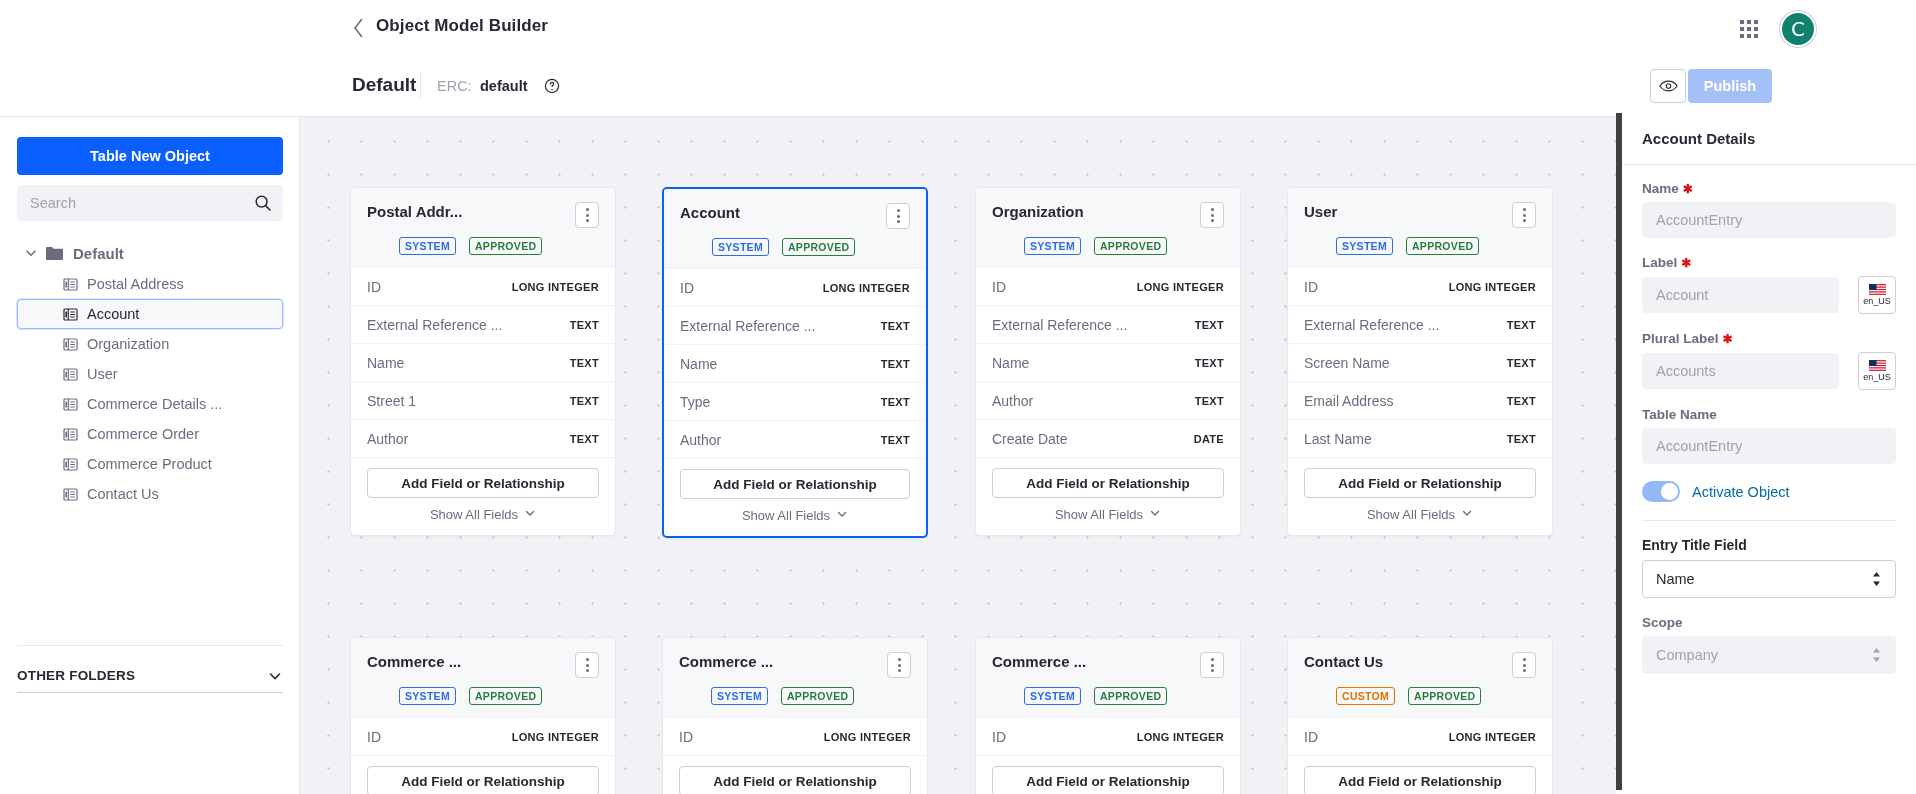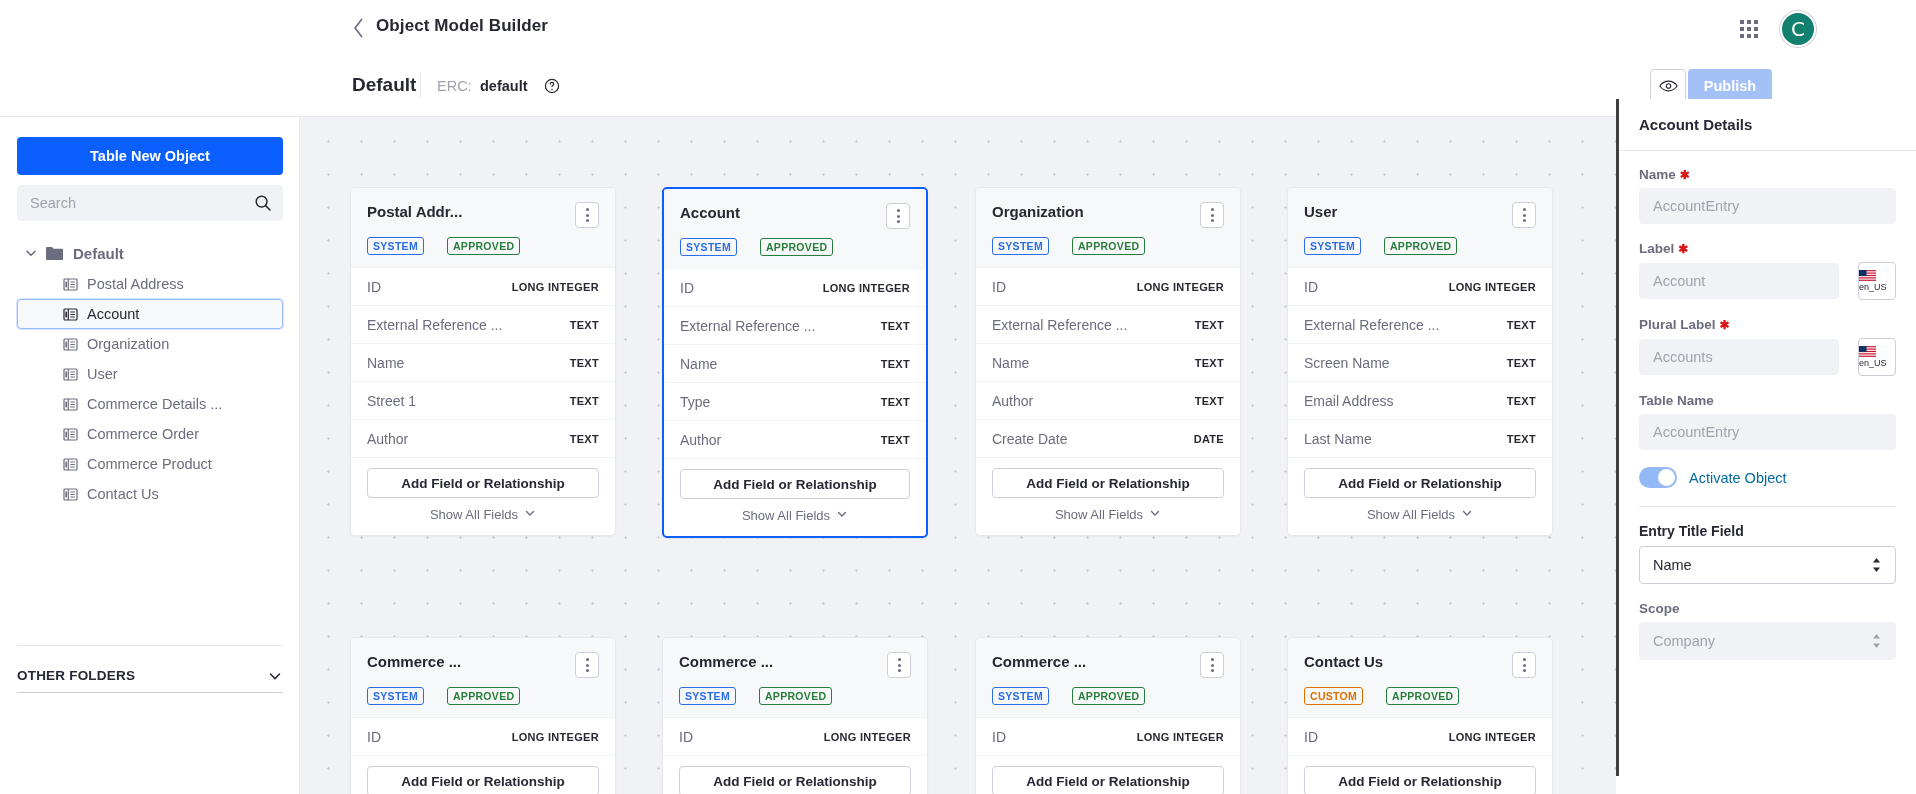--- a/index.html
+++ b/index.html
@@ -161,21 +161,21 @@
   .card.selected { border: 2px solid #0b5fff; }
   .card-head { background: #f7f8f9; padding: 14px 16px 12px 16px; }
   .card-head-row { display: flex; align-items: flex-start; justify-content: space-between; }
   .card-title { font-size: 15px; font-weight: 700; color: #272833; line-height: 20px; }
   .kebab-btn {
     width: 24px; height: 26px; border: 1px solid #cdced9; border-radius: 4px;
     background: #fff; display: flex; flex-direction: column; align-items: center;
     justify-content: center; gap: 2.5px; cursor: pointer; flex: none;
   }
   .kebab-btn i { width: 3px; height: 3px; border-radius: 50%; background: #6b6c7e; display:block; }
-  .badges { display: flex; gap: 23px; margin-top: 9px; }
+  .badges { display: flex; gap: 13px; margin-top: 9px; margin-left: 32px; }
   .badge {
     font-size: 10.5px; font-weight: 700; letter-spacing: .3px;
     padding: 1px 5px; border-radius: 3px; line-height: 14px;
   }
   .badge.system { color: #2b6ce8; border: 1px solid #2b6ce8; }
   .badge.approved { color: #287d3c; border: 1px solid #287d3c; }
   .badge.custom { color: #e07000; border: 1px solid #e07000; }
 
   .field-row {
     display: flex; align-items: center; justify-content: space-between;
@@ -196,22 +196,22 @@
     cursor: pointer; font-family: "Liberation Sans", sans-serif;
   }
   .show-all {
     display: flex; align-items: center; justify-content: center; gap: 6px;
     height: 26px; font-size: 13px; color: #6b6c7e; cursor: pointer; margin-top: 3px;
   }
   .show-all svg { width: 12px; height: 12px; }
 
   
   .right-panel {
-    position: absolute; top: 99px; right: 0; width: 300px; height: 677px;
-    background: #fff; border-left: 3px solid #404040;
+    position: absolute; top: 113px; right: 0; width: 300px; height: 677px;
+    background: #fff; border-left: 6px solid #404040;
   }
   .rp-header {
     height: 52px; display: flex; align-items: center; padding-left: 20px;
     border-bottom: 1px solid #e7e7ed;
   }
   .rp-title { font-size: 15px; font-weight: 700; color: #272833; }
   .rp-body { padding: 16px 20px 0 20px; }
   .fgroup { margin-bottom: 17px; }
   .flabel {
     font-size: 13.5px; font-weight: 700; color: #6b6c7e; margin-bottom: 6px;
@@ -220,21 +220,21 @@
   .req-star { color: #da1414; font-size: 12px; line-height: 1; }
   .finput-row { display: flex; align-items: center; gap: 7px; }
   .finput {
     flex: 1; height: 36px; background: #f1f2f5; border: 1px solid #f1f2f5;
     border-radius: 4px; padding: 0 13px; font-size: 14.5px; color: #a1a2ad;
     outline: none; font-family: "Liberation Sans", sans-serif; min-width: 0;
   }
   .finput::placeholder { color: #a1a2ad; }
   .locale-btn {
     width: 38px; height: 38px; border: 1px solid #cdced9; border-radius: 4px;
-    background: #fff; display: flex; flex-direction: column; 
+    background: #fff; display: flex; flex-direction: column; align-items: center;
     justify-content: center; gap: 1px; cursor: pointer; flex: none; margin-left: 12px;
   }
   .flag { width: 17px; height: 11px; display:block; }
   .locale-txt { font-size: 9px; color: #272833; line-height: 10px; }
 
   .toggle-row { display: flex; align-items: center; gap: 12px; margin: 4px 0 18px 0; }
   .toggle {
     width: 38px; height: 21px; border-radius: 11px; background: #94b9f7;
     position: relative; cursor: pointer; flex: none;
   }

